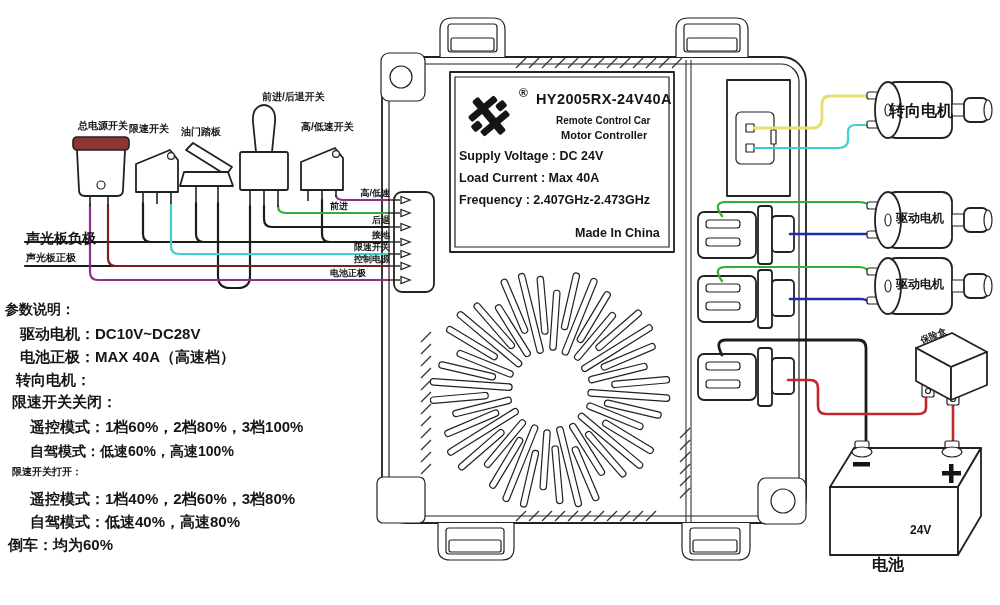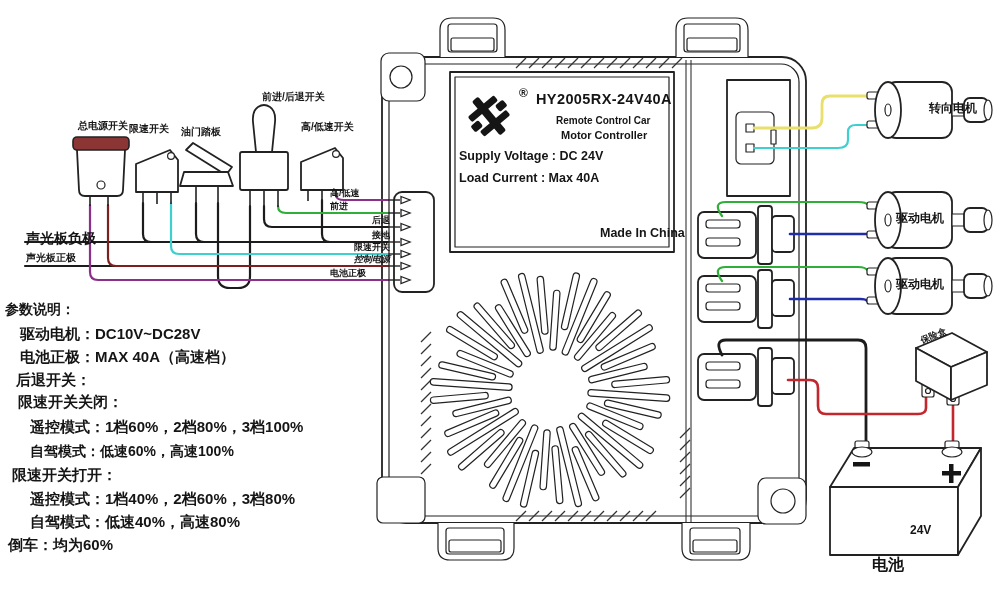--- a/index.html
+++ b/index.html
@@ -336,49 +336,50 @@
     </g>
   </g>
 </svg>
 
 <div id="labels">
       <div class="lbl" style="left: 78px; top: 120px; font-size: 10px;">总电源开关</div>
       <div class="lbl" style="left: 129px; top: 123px; font-size: 10px;">限速开关</div>
       <div class="lbl" style="left: 181px; top: 126px; font-size: 10px;">油门踏板</div>
       <div class="lbl" style="left: 229px; top: 91px; font-size: 10px; margin-left: 33px;">前进/后退开关</div>
       <div class="lbl" style="left: 301px; top: 121px; font-size: 10px;">高/低速开关</div>
-      <div class="lbl" style="left: 330px; top: 188px; font-size: 9px; width: 60px; ">高/低速</div>
+      <div class="lbl" style="left: 330px; top: 188px; font-size: 9px; width: 60px; text-align: right;">高/低速</div>
       <div class="lbl" style="left: 330px; top: 201px; font-size: 9px; width: 60px; text-align: left;">前进</div>
       <div class="lbl" style="left: 330px; top: 215px; font-size: 9px; width: 60px; text-align: right;">后退</div>
       <div class="lbl" style="left: 330px; top: 230px; font-size: 9px; width: 60px; text-align: right;">接地</div>
       <div class="lbl" style="left: 330px; top: 242px; font-size: 9px; width: 60px; text-align: right;">限速开关</div>
-      <div class="lbl" style="left: 330px; top: 254px; font-size: 9px; width: 60px; text-align: right; font-style: italic;">控制电源</div>
+      <div class="lbl" style="left: 330px; top: 254px; font-size: 9px; width: 60px; text-align: right;">控制电源</div>
       <div class="lbl" style="left: 330px; top: 268px; font-size: 9px; width: 60px; ">电池正极</div>
       <div class="lbl" style="left: 26px; top: 230px; font-size: 14px;">声光板负极</div>
       <div class="lbl" style="left: 26px; top: 252px; font-size: 10px;">声光板正极</div>
       <div class="lbl" style="left: 5px; top: 301px; font-size: 14px;">参数说明：</div>
       <div class="lbl" style="left: 20px; top: 325px; font-size: 15px;">驱动电机：DC10V~DC28V</div>
       <div class="lbl" style="left: 20px; top: 348px; font-size: 15px;">电池正极：MAX 40A（高速档）</div>
-      <div class="lbl" style="left: 16px; top: 371px; font-size: 15px;">后退开关：</div>
-      <div class="lbl" style="left: 12px; top: 393px; font-size: 15px; margin-left: 6px;">限速开关关闭：</div>
+      <div class="lbl" style="left: 16px; top: 371px; font-size: 15px;">转向电机：</div>
+      <div class="lbl" style="left: 12px; top: 393px; font-size: 15px;">限速开关关闭：</div>
       <div class="lbl" style="left: 30px; top: 418px; font-size: 15px;">遥控模式：1档60%，2档80%，3档100%</div>
       <div class="lbl" style="left: 30px; top: 443px; font-size: 14px;">自驾模式：低速60%，高速100%</div>
-      <div class="lbl" style="left: 12px; top: 466px; font-size: 15px;">限速开关打开：</div>
+      <div class="lbl" style="left: 12px; top: 466px; font-size: 10px;">限速开关打开：</div>
       <div class="lbl" style="left: 30px; top: 490px; font-size: 15px;">遥控模式：1档40%，2档60%，3档80%</div>
       <div class="lbl" style="left: 30px; top: 513px; font-size: 15px;">自驾模式：低速40%，高速80%</div>
       <div class="lbl" style="left: 8px; top: 536px; font-size: 15px;">倒车：均为60%</div>
-      <div class="lbl" style="left: 889px; top: 102px; font-size: 12px; width: 62px;  margin-left: 40px;">转向电机</div>
+      <div class="lbl" style="left: 889px; top: 102px; font-size: 16px; width: 62px; text-align: center;">转向电机</div>
       <div class="lbl" style="left: 889px; top: 212px; font-size: 12px; width: 62px; text-align: center;">驱动电机</div>
       <div class="lbl" style="left: 889px; top: 278px; font-size: 12px; width: 62px; text-align: center;">驱动电机</div>
     </div>
 
 <div class="lbl" style="left:519px;top:87px;font-size:12px">®</div>
 <div class="lbl" style="left:536px;top:91px;font-size:14.5px;letter-spacing:.4px">HY2005RX-24V40A</div>
 <div class="lbl" style="left:556px;top:115px;font-size:10px">Remote Control Car</div>
 <div class="lbl" style="left:561px;top:129px;font-size:11px">Motor Controller</div>
 <div class="lbl" style="left:459px;top:149px;font-size:12.5px">Supply Voltage : DC 24V</div>
 <div class="lbl" style="left:459px;top:171px;font-size:12.5px">Load Current : Max 40A</div>
-<div class="lbl" style="left:600px;top:226px;font-size:12.5px">Made In China</div>
+<div class="lbl" style="left:459px;top:193px;font-size:12.5px">Frequency : 2.407GHz-2.473GHz</div>
+<div class="lbl" style="left:575px;top:226px;font-size:12.5px">Made In China</div>
 <div class="lbl" style="left:919px;top:336px;font-size:9px;transform:rotate(-22deg);transform-origin:left top">保险盒</div>
 <div class="lbl" style="left:910px;top:524px;font-size:12px">24V</div>
 <div class="lbl" style="left:872px;top:556px;font-size:16px">电池</div>
 
 </div>
 
 </body></html>

